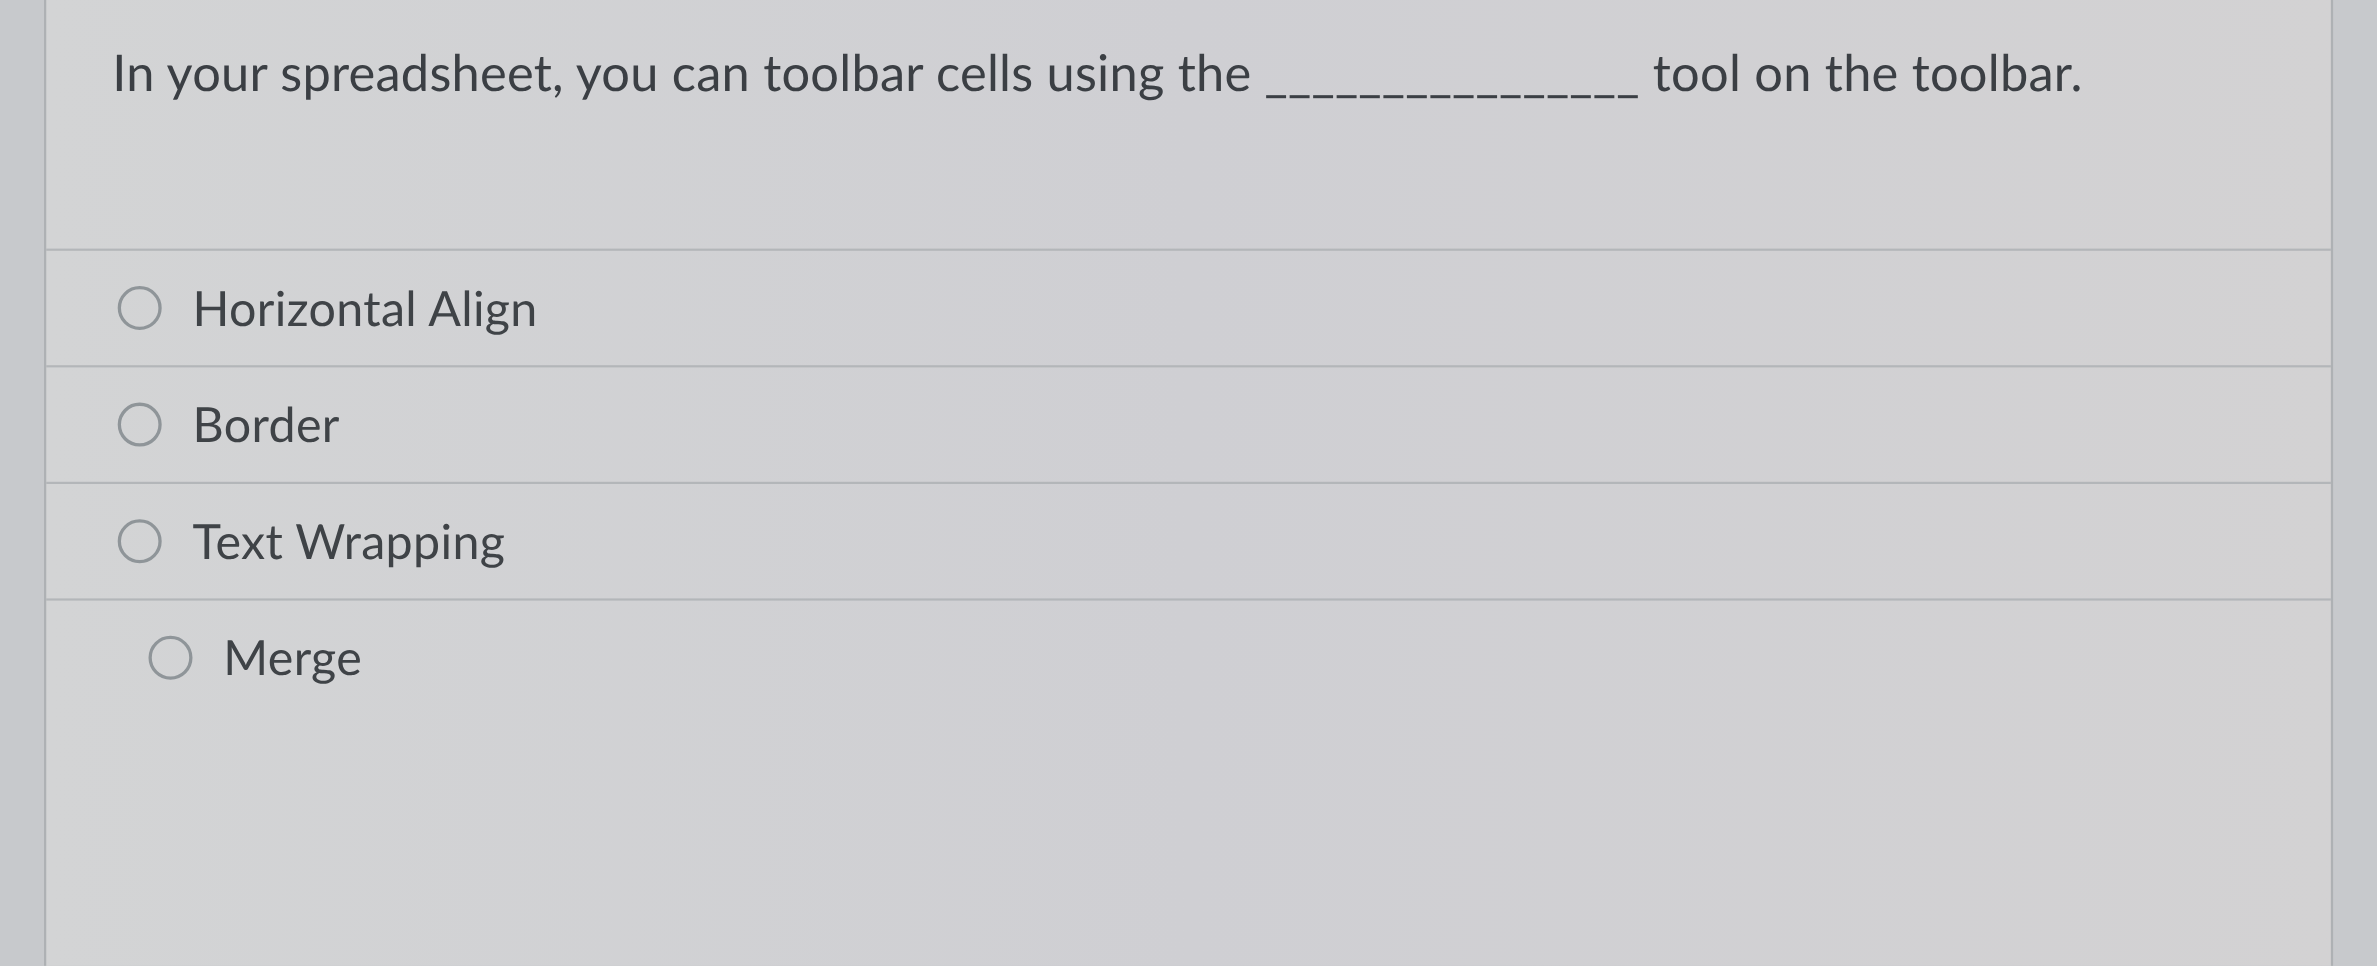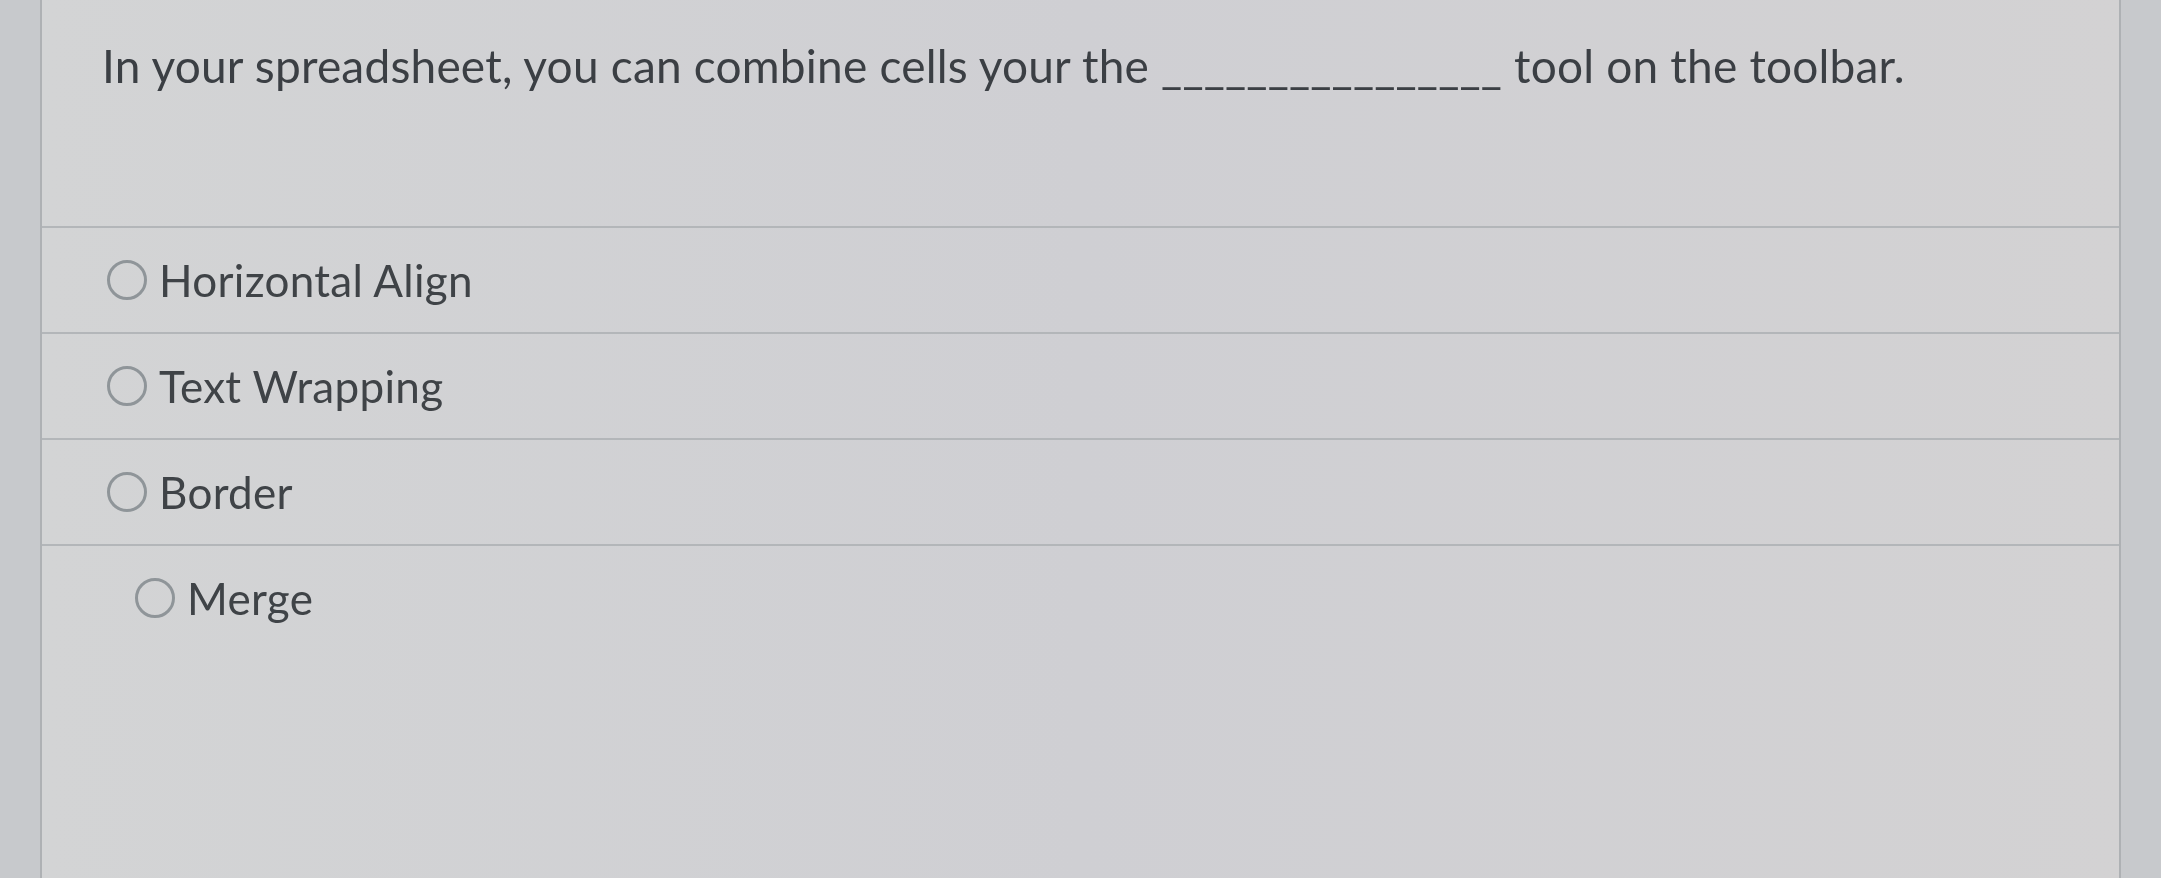--- a/index.html
+++ b/index.html
@@ -30,21 +30,21 @@
     color: #3b3f44;
     letter-spacing: 0.2px;
   }
   .options {
     margin-top: 115px;
     border-top: 2px solid #b3b6b9;
   }
   .option {
     display: flex;
     align-items: center;
-    gap: 12px;
+    gap: 28px;
     padding: 26px 60px 26px 65px;
     border-bottom: 2px solid #b3b6b9;
     font-size: 44px;
     color: #3f4347;
     cursor: pointer;
   }
   .option:last-child {
     border-bottom: none;
     margin-left: 28px;
   }
@@ -59,37 +59,37 @@
   }
   .label {
     flex: 1 1 auto;
     letter-spacing: 0.3px;
   }
 </style>
 </head>
 <body>
 
 <div class="card">
-  <div class="question">In your spreadsheet, you can combine cells your the ________________ tool on the toolbar.</div>
+  <div class="question">In your spreadsheet, you can toolbar cells using the ________________ tool on the toolbar.</div>
 
   <div class="options">
 
     <div class="option">
       <span class="radio"></span>
       <span class="label">Horizontal Align</span>
     </div>
 
     <div class="option">
       <span class="radio"></span>
-      <span class="label">Text Wrapping</span>
+      <span class="label">Border</span>
     </div>
 
     <div class="option">
       <span class="radio"></span>
-      <span class="label">Border</span>
+      <span class="label">Text Wrapping</span>
     </div>
 
     <div class="option">
       <span class="radio"></span>
       <span class="label">Merge</span>
     </div>
 
   </div>
 </div>
 

